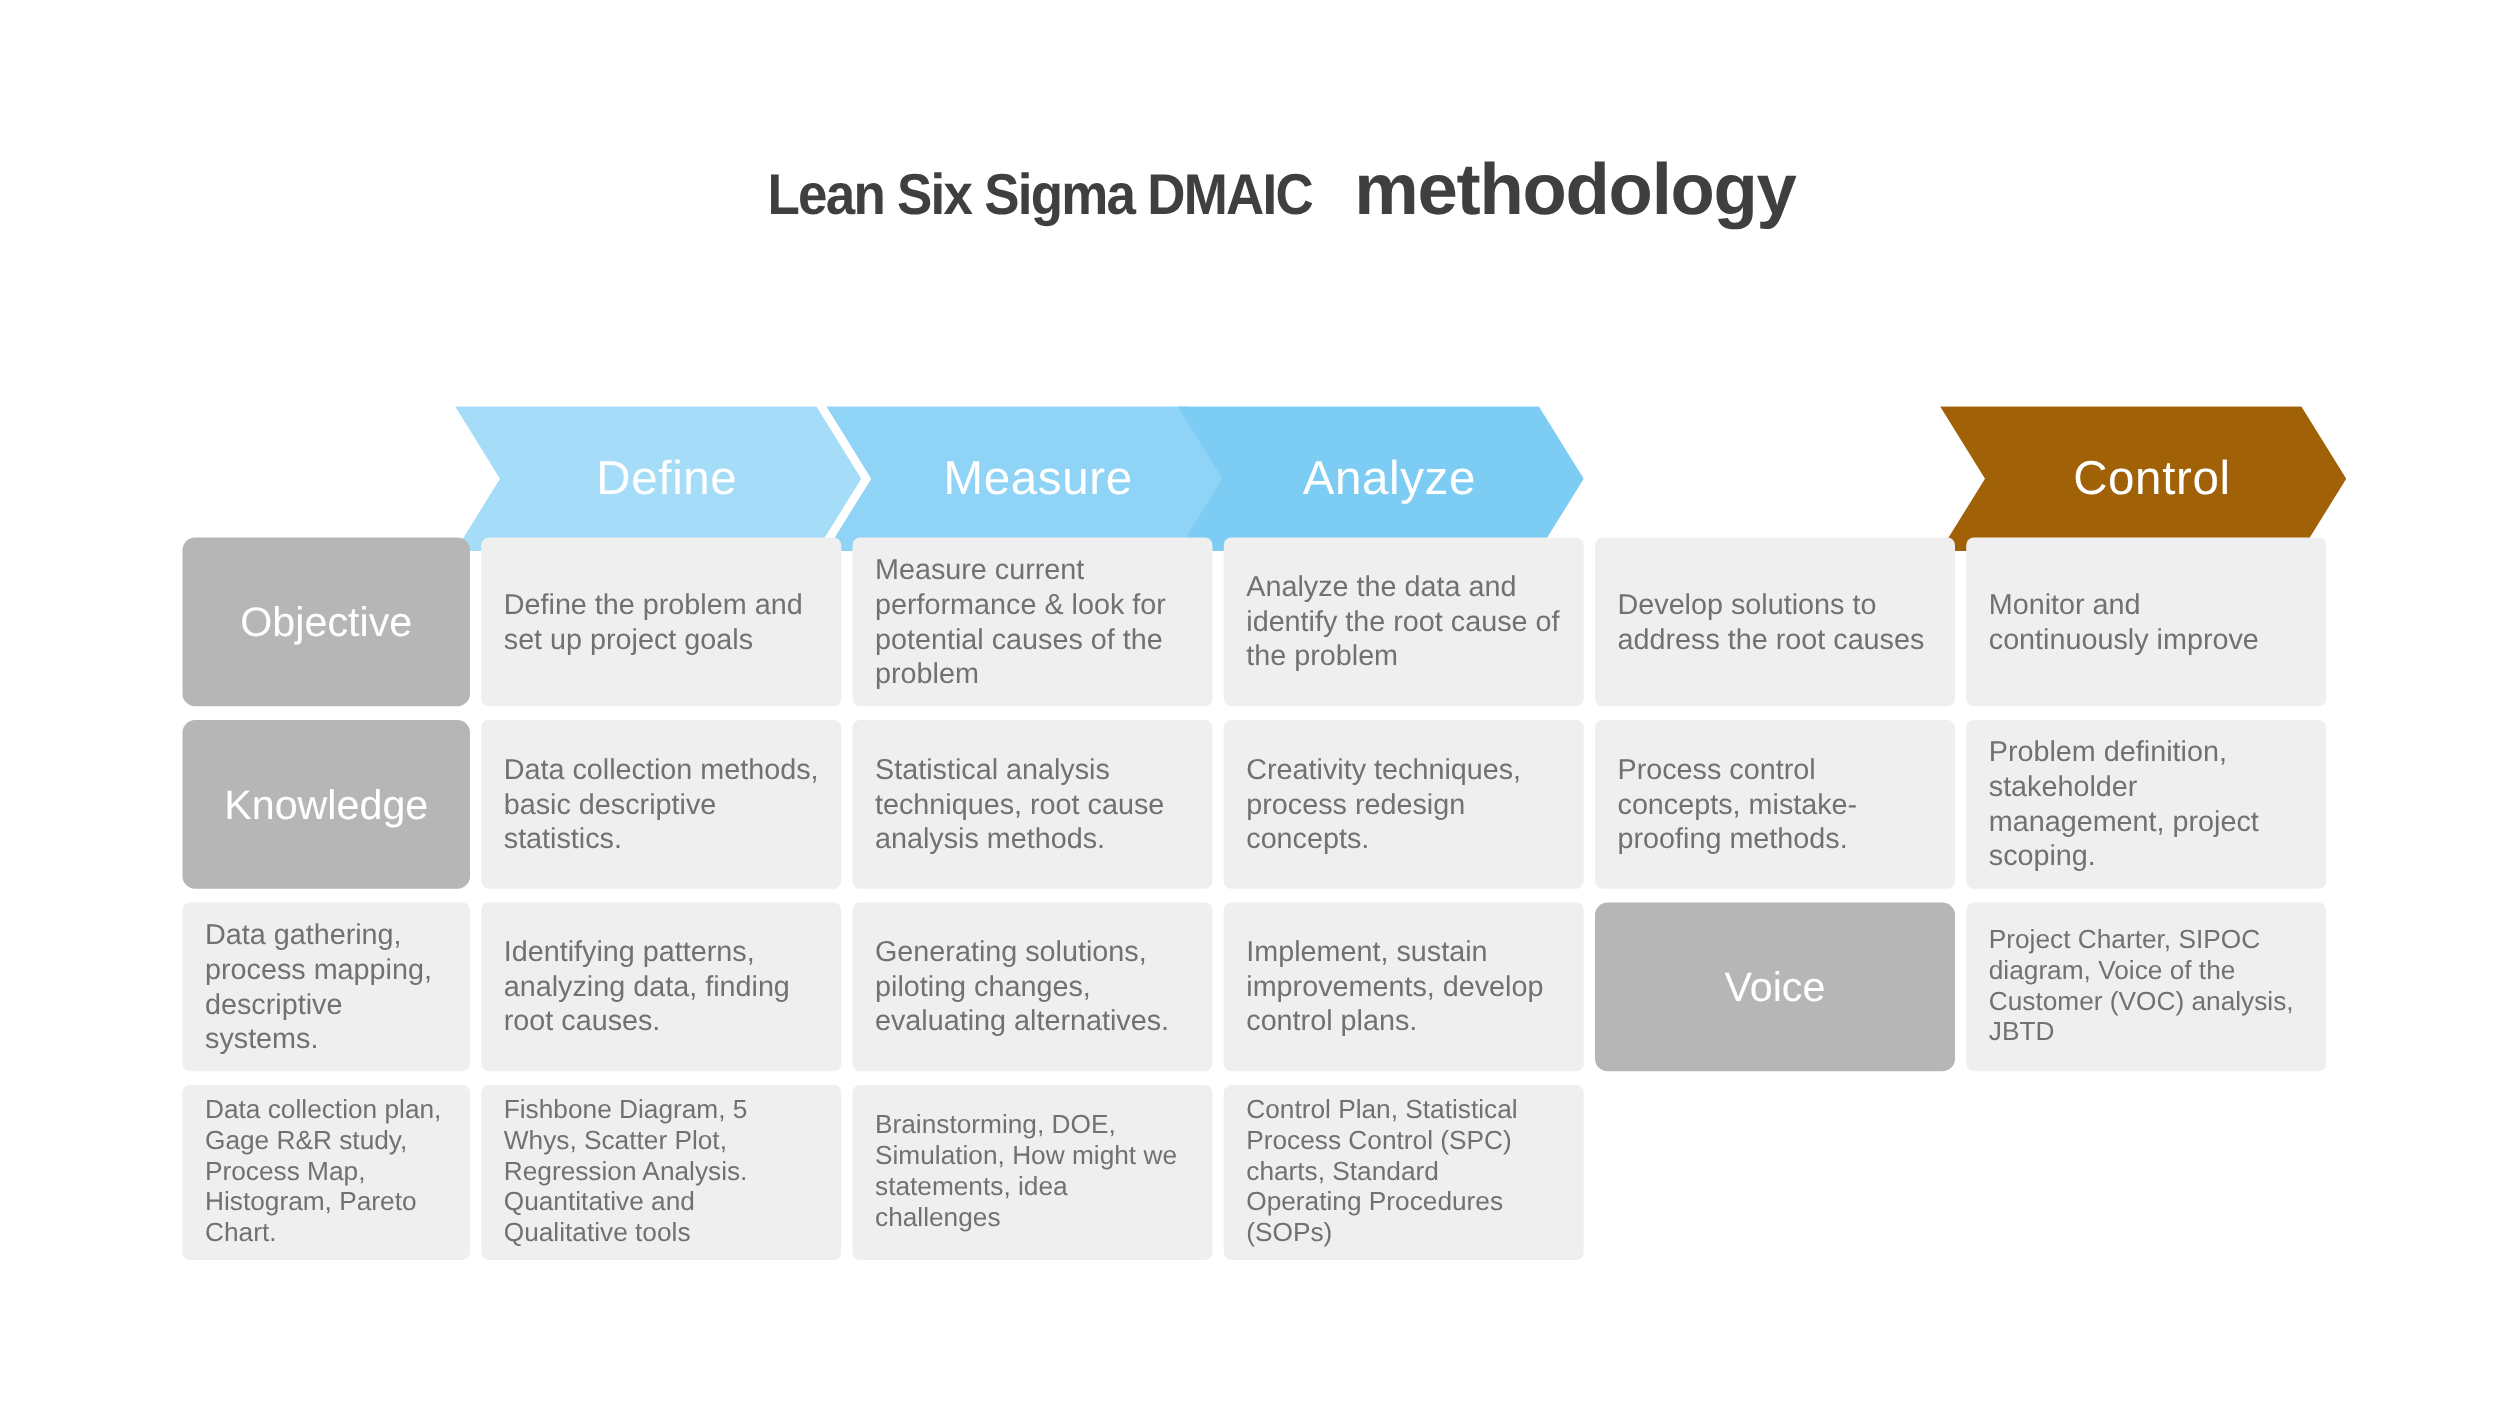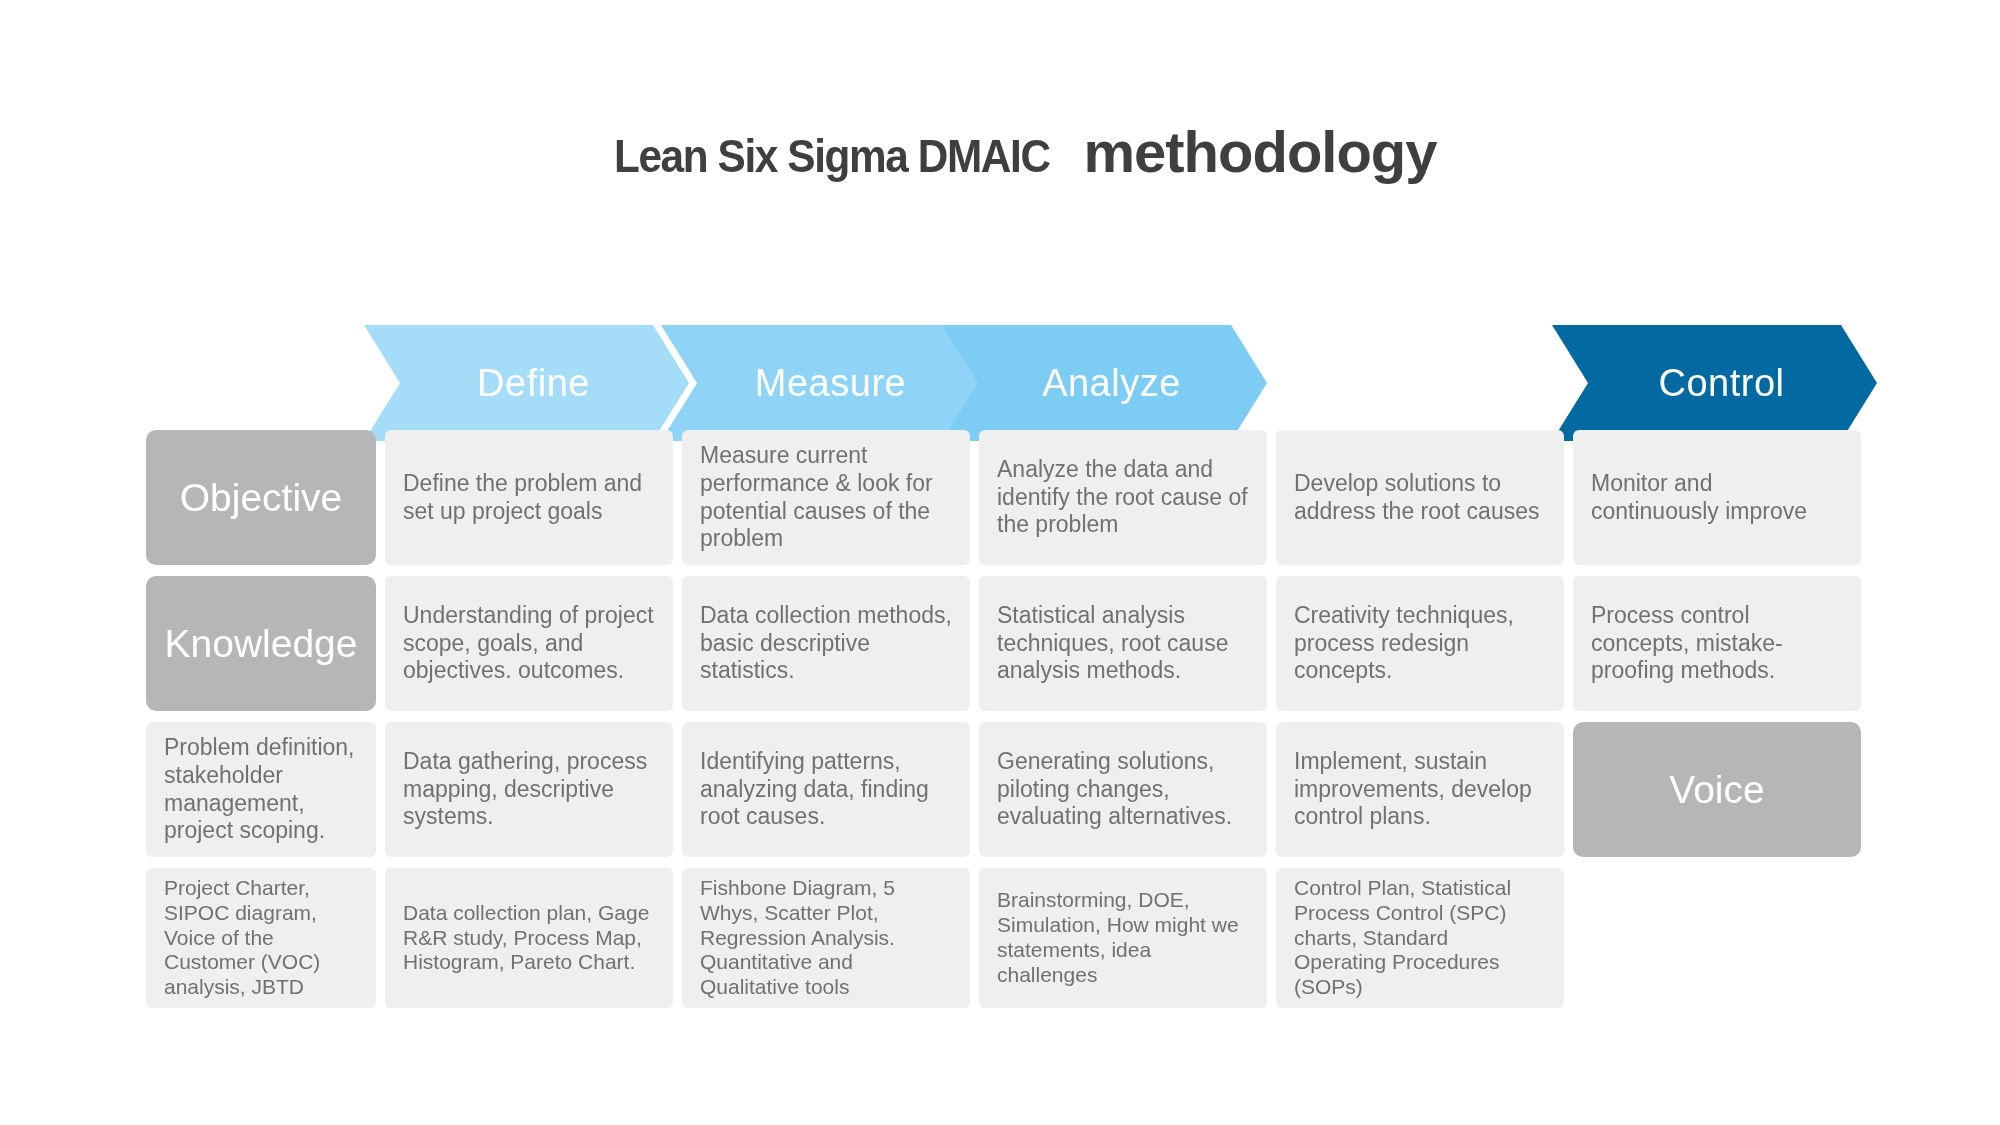--- a/index.html
+++ b/index.html
@@ -44,21 +44,21 @@
   .grid{
     position:absolute;left:130px;top:430px;
     display:grid;
     grid-template-columns:230px repeat(5, 288px);
     grid-template-rows:135px 135px 135px 140px;
     column-gap:9px;row-gap:11px;
   }
   .rowlabel{
     background:#b6b6b6;border-radius:10px;
     display:flex;align-items:center;justify-content:center;
-    color:#ffffff;font-size:39px;font-weight:400;
+    color:#ffffff;font-size:33px;font-weight:400;
   }
   .cell{
     background:#efeff0;border-radius:6px;
     display:flex;align-items:center;
     padding:10px 18px;box-sizing:border-box;
     color:#717171;font-size:23px;line-height:1.2;
     overflow:hidden;
   }
   .cell.small{font-size:21px;line-height:1.18;}
 </style>
@@ -75,36 +75,35 @@
   <div class="arrows">
     <div class="arrow a0" style="background: rgb(165, 220, 248);">
       <span class="phase-label">Define</span>
     </div>
     <div class="arrow a1" style="background: rgb(143, 211, 246);">
       <span class="phase-label">Measure</span>
     </div>
     <div class="arrow a2" style="background: rgb(124, 204, 243);">
       <span class="phase-label">Analyze</span>
     </div>
-    <div class="arrow a4" style="background: #0369a1;">
+    <div class="arrow a4" style="background: #a16207;">
       <span class="phase-label">Control</span>
     </div>
   </div>
 
   <div class="grid">
 
     <div class="rowlabel">Objective</div>
     <div class="cell">Define the problem and set up project goals</div>
     <div class="cell">Measure current performance &amp; look for potential causes of the problem</div>
     <div class="cell">Analyze the data and identify the root cause of the problem</div>
     <div class="cell">Develop solutions to address the root causes</div>
     <div class="cell">Monitor and continuously improve</div>
 
     <div class="rowlabel">Knowledge</div>
-    <div class="cell">Understanding of project scope, goals, and objectives. outcomes.</div>
     <div class="cell">Data collection methods, basic descriptive statistics.</div>
     <div class="cell">Statistical analysis techniques, root cause analysis methods.</div>
     <div class="cell">Creativity techniques, process redesign concepts.</div>
     <div class="cell">Process control concepts, mistake-proofing methods.</div>
 
     <div class="cell">Problem definition, stakeholder management, project scoping.</div>
     <div class="cell">Data gathering, process mapping, descriptive systems.</div>
     <div class="cell">Identifying patterns, analyzing data, finding root causes.</div>
     <div class="cell">Generating solutions, piloting changes, evaluating alternatives.</div>
     <div class="cell">Implement, sustain improvements, develop control plans.</div>

